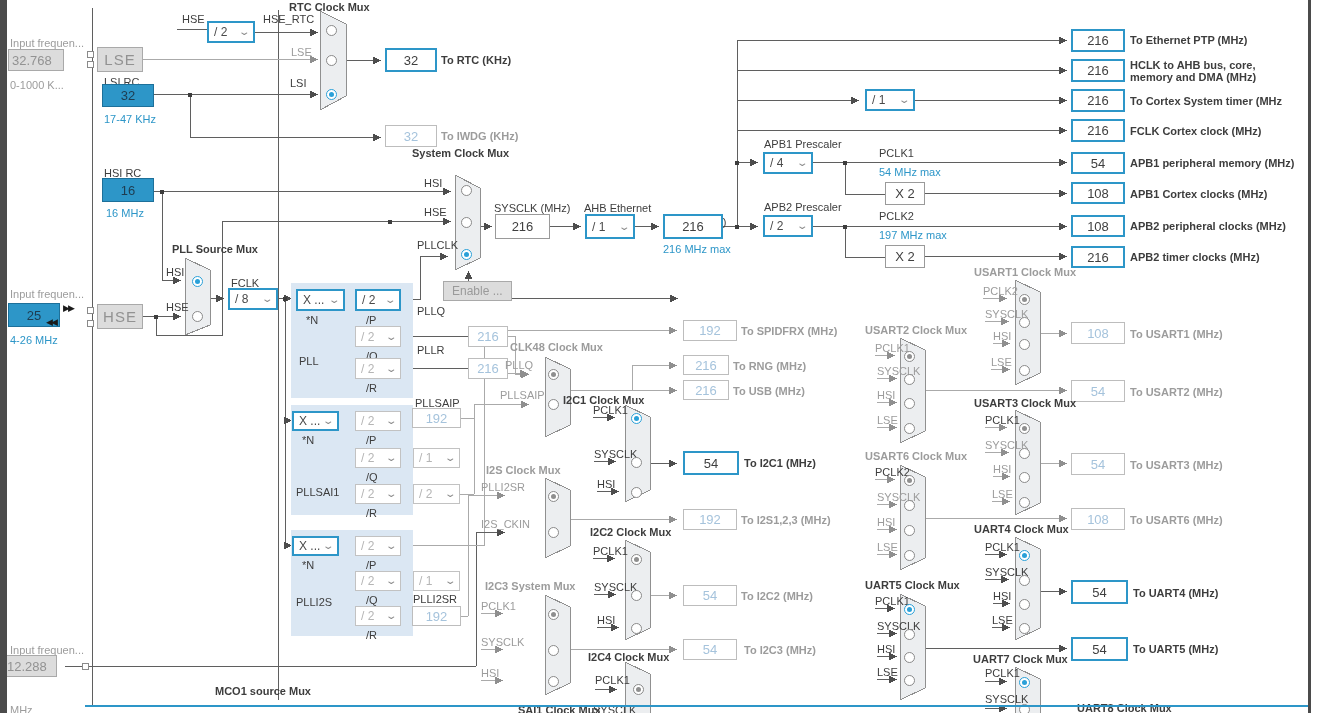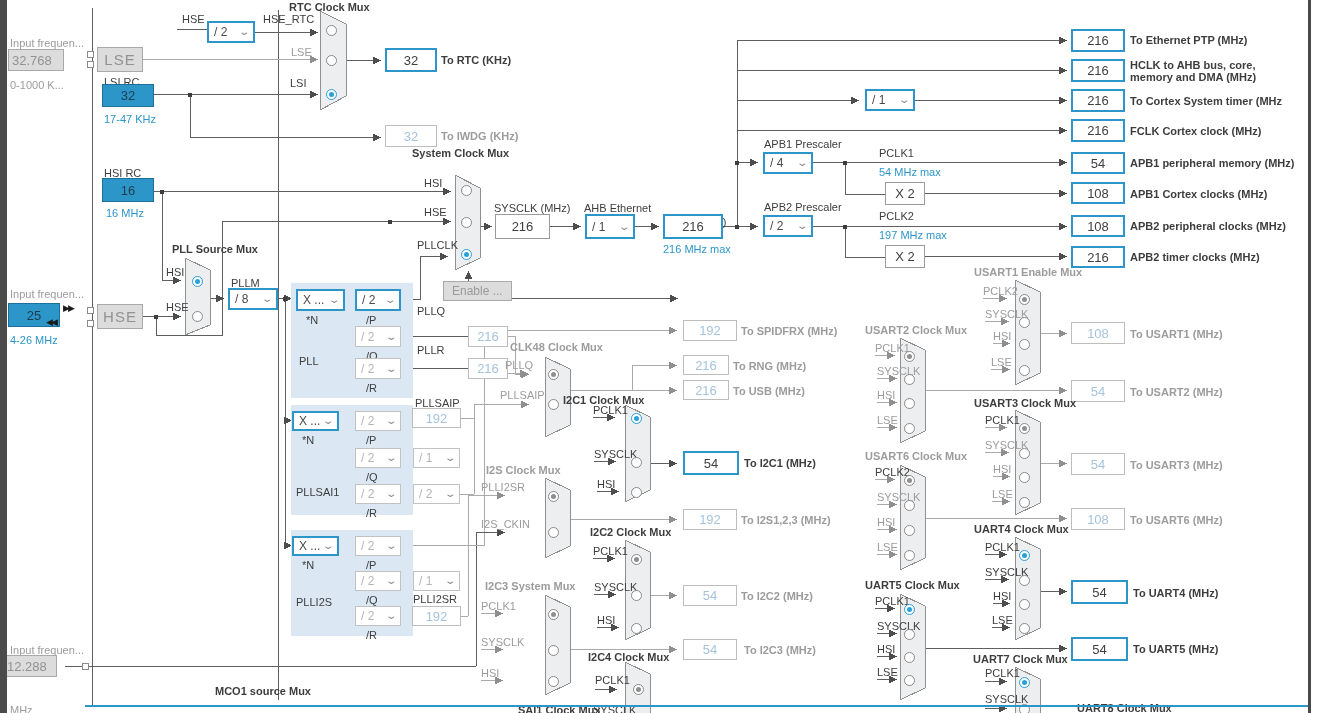--- a/index.html
+++ b/index.html
@@ -311,21 +311,21 @@
   <span class="lb bd" style="left:1130px;top:220px">APB2 peripheral clocks (MHz)</span>
   <div class="vb plain" style="left:885px;top:245px;width:40px;height:23px">X 2</div>
   <div class="vb act" style="left:1071px;top:246px;width:54px;height:22px">216</div>
   <span class="lb bd" style="left:1130px;top:251px">APB2 timer clocks (MHz)</span>
 
   <span class="lb bd" style="left:172px;top:243px">PLL Source Mux</span>
   <span class="lb" style="left:166px;top:266px">HSI</span>
   <span class="lb" style="left:166px;top:301px">HSE</span>
   <div class="rd bsel" style="left:192px;top:276px"></div>
   <div class="rd" style="left:192px;top:311px"></div>
-  <span class="lb" style="left:231px;top:277px">PLLM</span>
+  <span class="lb" style="left:231px;top:277px">FCLK</span>
   <div class="dd act" style="left:228px;top:288px;width:50px;height:22px">
     <span>/ 8</span>
     <span class="ch">⌄</span>
   </div>
 
   <div class="dd act" style="left:296px;top:289px;width:49px;height:22px">
     <span>X ...</span>
     <span class="ch">⌄</span>
   </div>
   <span class="lb" style="left:306px;top:314px">*N</span>
@@ -461,21 +461,21 @@
   <span class="lb bd g" style="left:744px;top:644px">To I2C3 (MHz)</span>
 
   <span class="lb bd" style="left:588px;top:651px">I2C4 Clock Mux</span>
   <span class="lb" style="left:595px;top:674px">PCLK1</span>
   <div class="rd gsel" style="left:633px;top:684px"></div>
   <span class="lb" style="left:593px;top:704px">SYSCLK</span>
   <span class="lb bd" style="left:518px;top:704px">SAI1 Clock Mux</span>
 
   <span class="lb bd" style="left:215px;top:685px">MCO1 source Mux</span>
 
-  <span class="lb bd g" style="left:974px;top:266px">USART1 Enable Mux</span>
+  <span class="lb bd g" style="left:974px;top:266px">USART1 Clock Mux</span>
   <span class="lb g" style="left:983px;top:285px">PCLK2</span>
   <span class="lb g" style="left:985px;top:308px">SYSCLK</span>
   <span class="lb g" style="left:993px;top:330px">HSI</span>
   <span class="lb g" style="left:991px;top:356px">LSE</span>
   <div class="rd gsel" style="left:1019px;top:294px"></div>
   <div class="rd" style="left:1019px;top:317px"></div>
   <div class="rd" style="left:1019px;top:339px"></div>
   <div class="rd" style="left:1019px;top:365px"></div>
   <div class="vb dis" style="left:1071px;top:322px;width:54px;height:22px">108</div>
   <span class="lb bd g" style="left:1130px;top:328px">To USART1 (MHz)</span>

